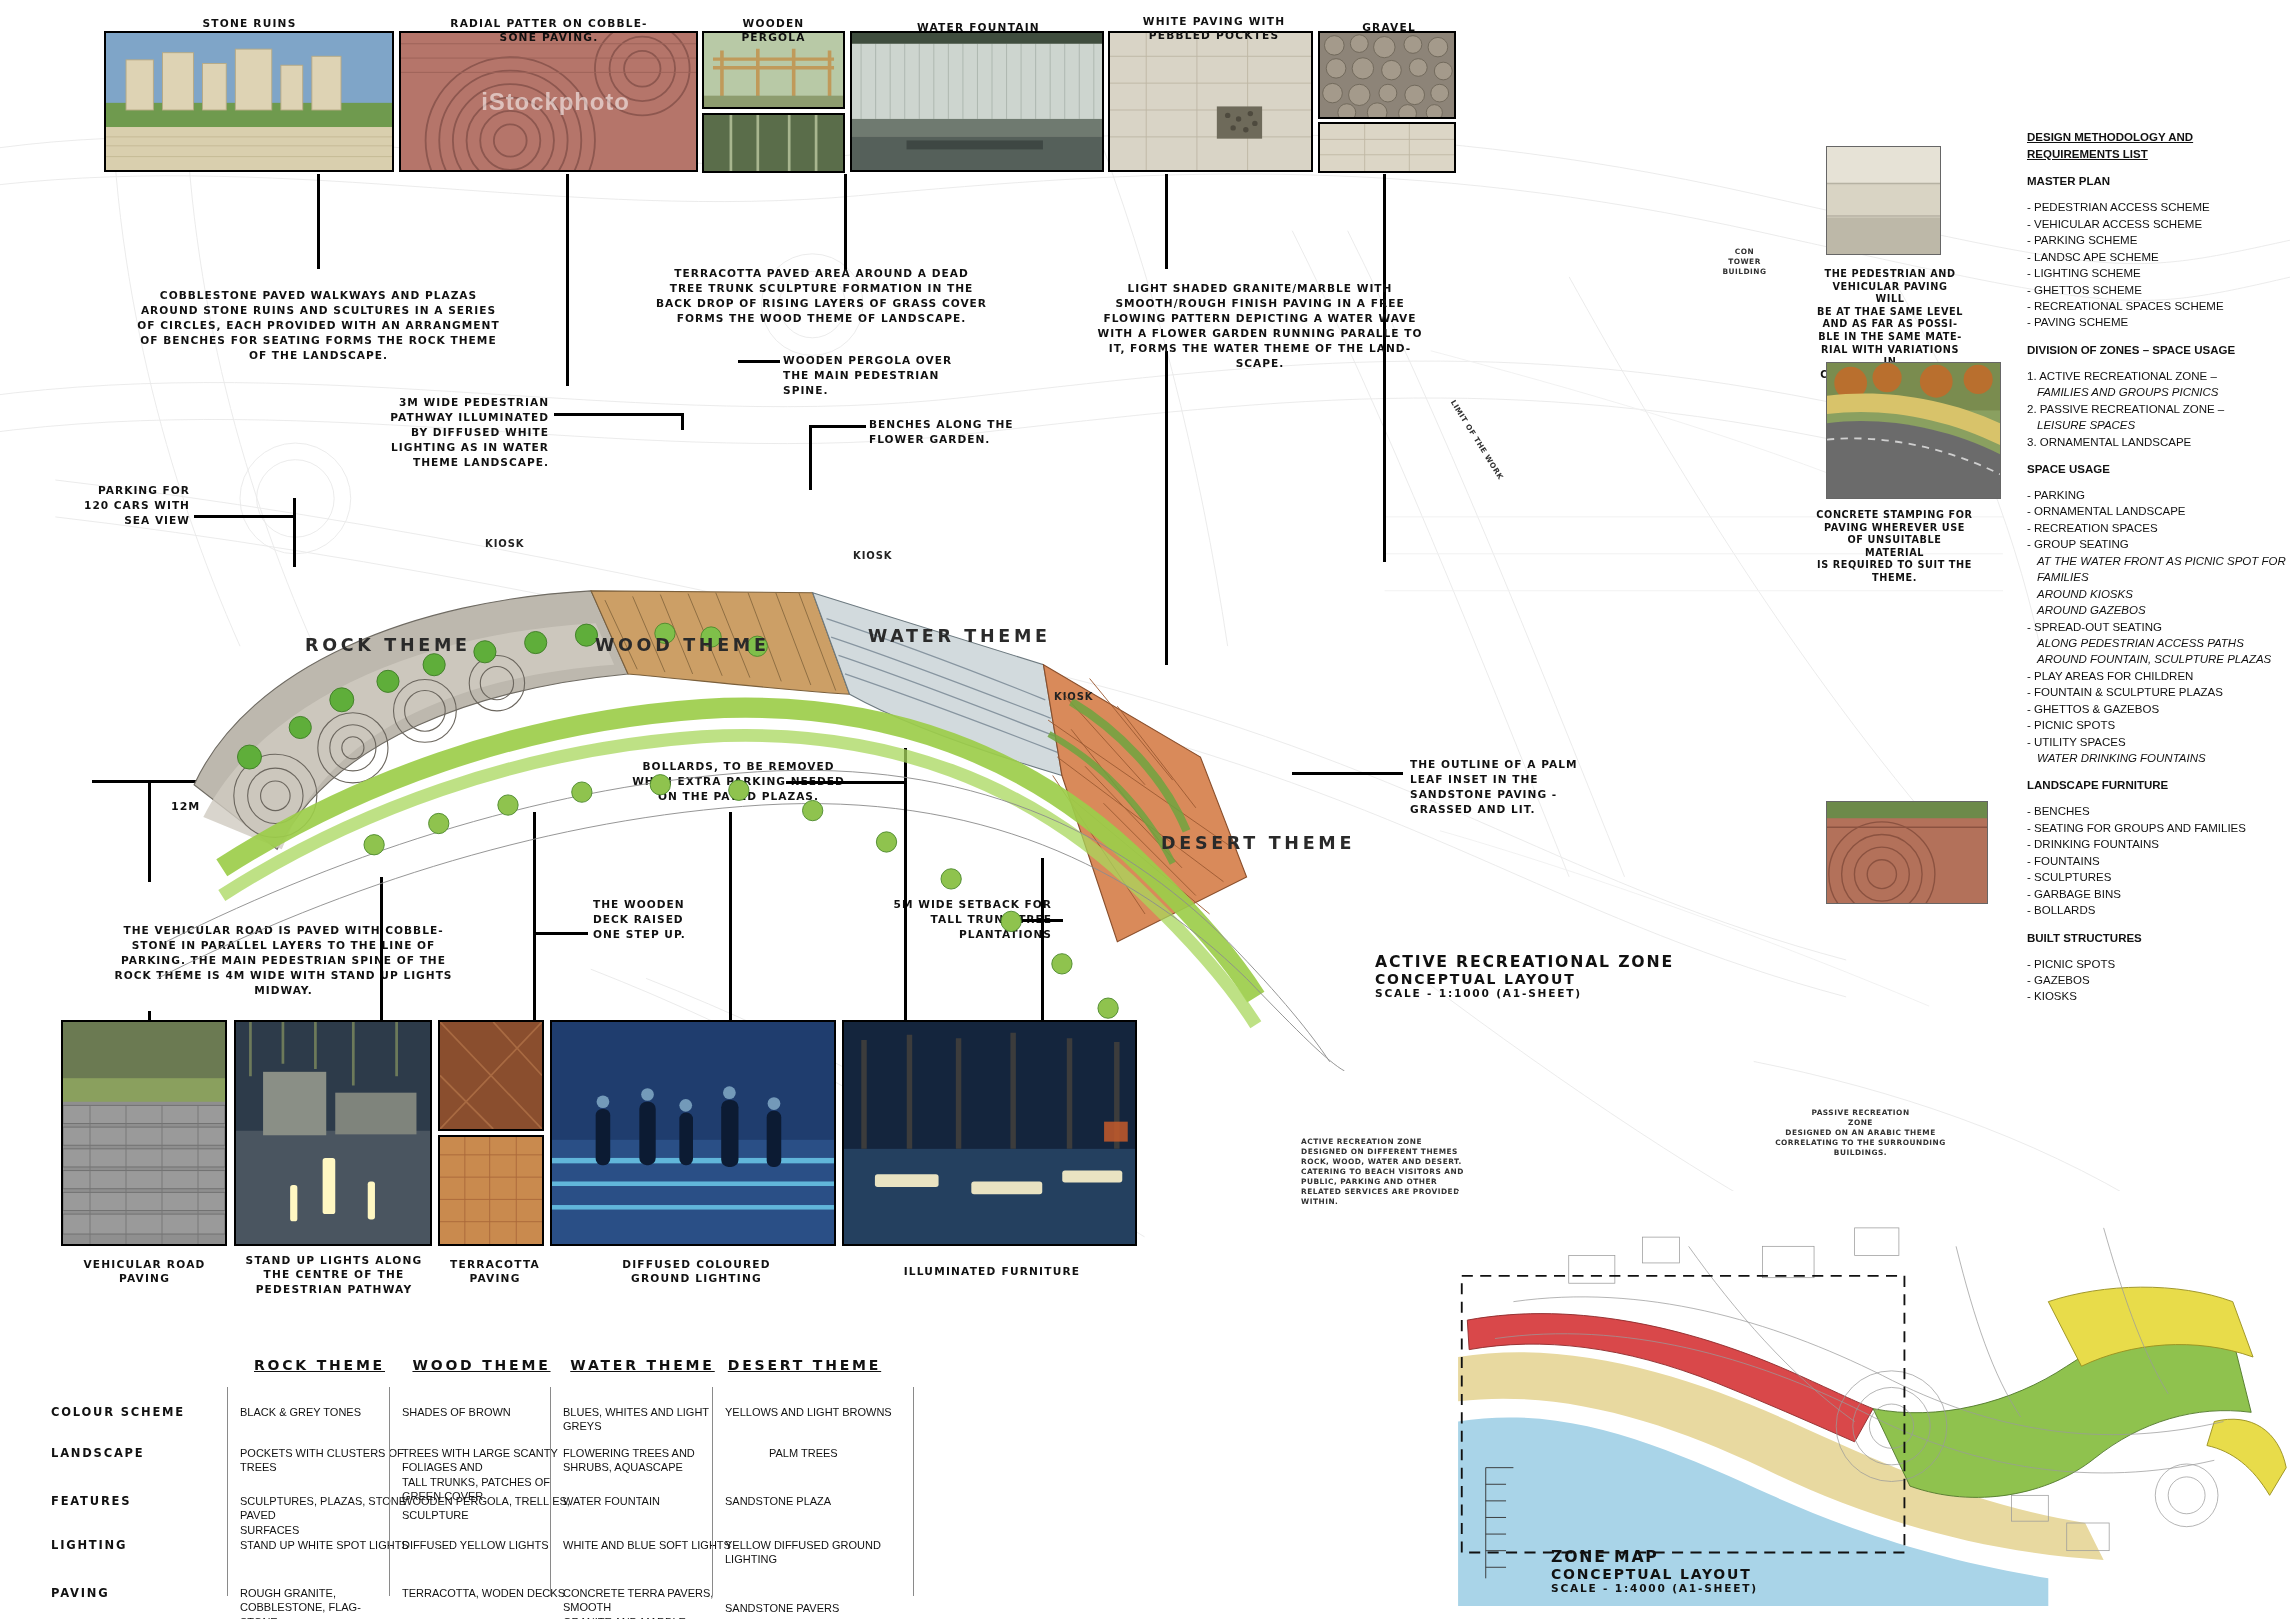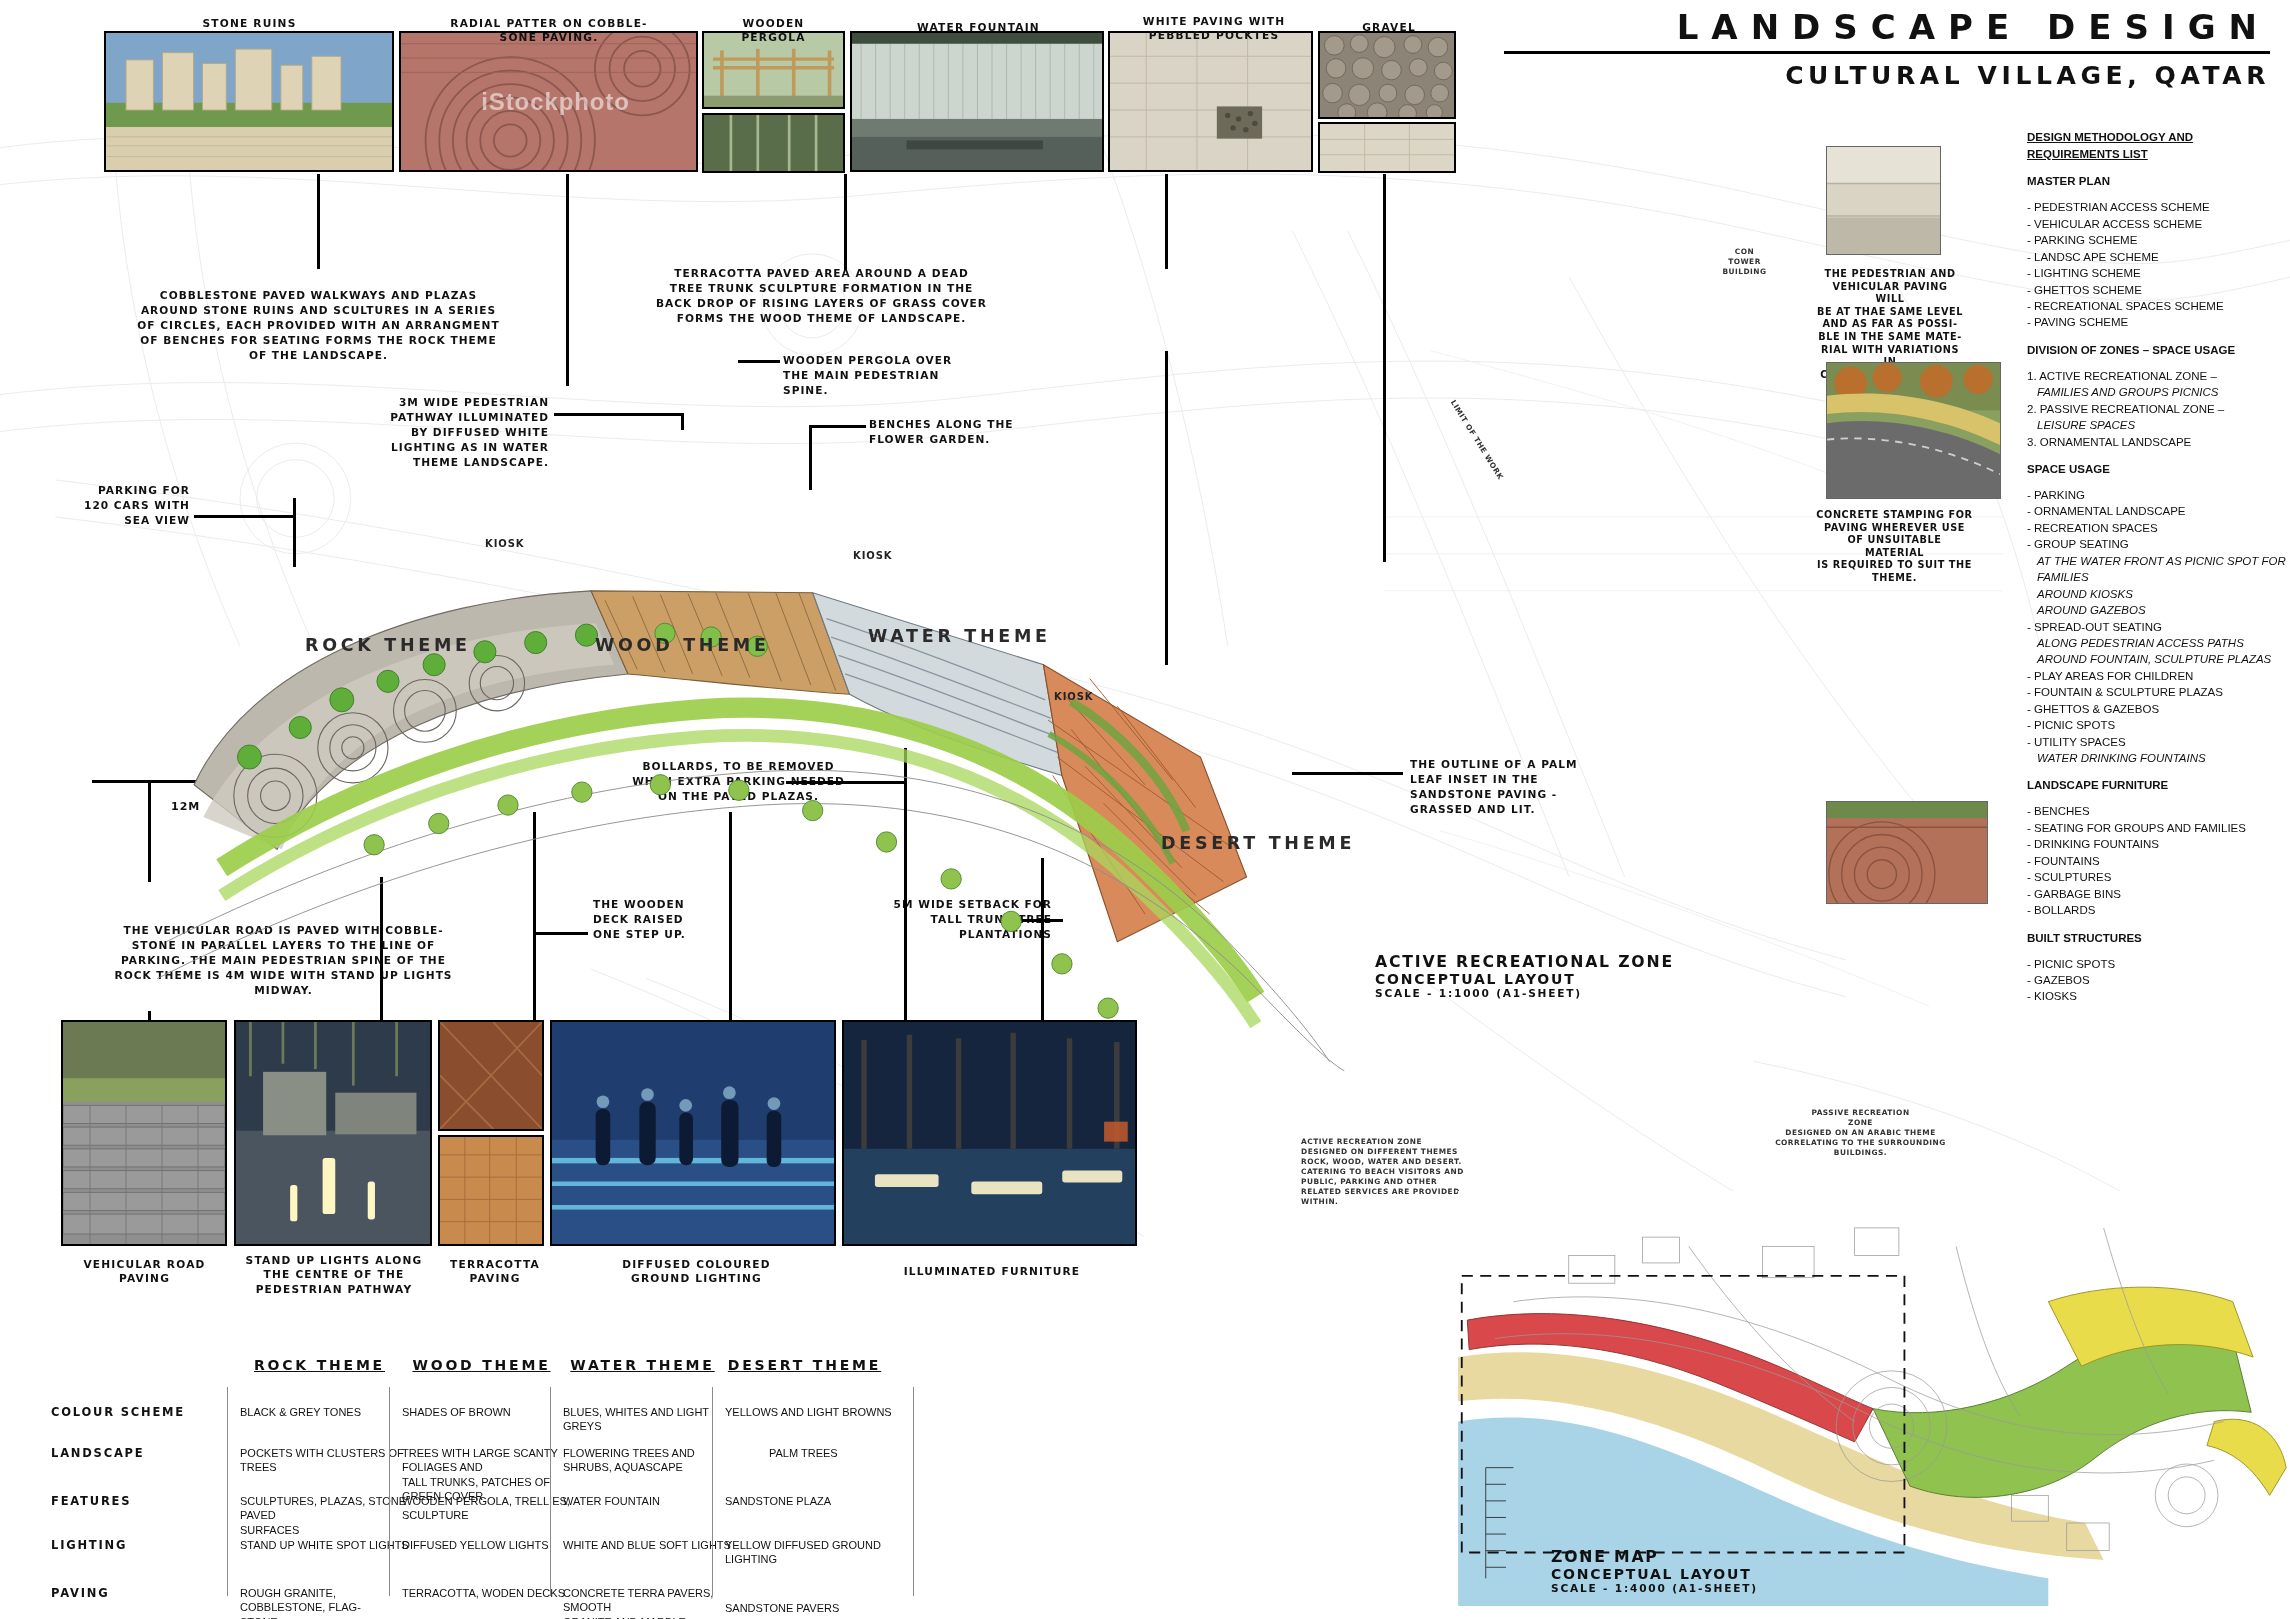--- a/index.html
+++ b/index.html
@@ -129,24 +129,20 @@
       <path d="M2050 300 C 2120 420, 2180 560, 2210 700"></path>
       <path d="M1900 1150 C 2050 1180, 2200 1230, 2330 1310"></path>
     </g>
     <g stroke="#e4e4e4" stroke-width="1" fill="none">
       <path d="M1500 560 L2170 560 M1500 600 L2170 600 M1500 640 L2170 640"></path>
       <path d="M1550 380 C 1700 420, 1880 470, 2050 540"></path>
       <path d="M1560 900 C 1700 940, 1900 1010, 2090 1090"></path>
     </g>
   </svg>
 
-  <div class="title-block">
-    <span class="title-main">LANDSCAPE DESIGN</span>
-    <div class="title-sub">CULTURAL VILLAGE, QATAR</div>
-  </div>
 
   <div class="photo" style="left:104px;top:31px;width:290px;height:141px;">
     <svg width="100%" height="100%" viewBox="0 0 314 153" preserveAspectRatio="none">
       <rect width="314" height="153" fill="#7fa5c8"></rect>
       <rect y="78" width="314" height="30" fill="#6f9a4e"></rect>
       <rect y="105" width="314" height="48" fill="#d9cfae"></rect>
       <g fill="#ded3b4" stroke="#b7a983">
         <rect x="22" y="30" width="30" height="56"></rect>
           <rect x="62" y="22" width="34" height="64"></rect>
         <rect x="106" y="34" width="26" height="52"></rect>
@@ -287,20 +283,26 @@
 
   <div class="anno c" style="left:83px;top:288px;width:471px;white-space:pre-line;">COBBLESTONE PAVED WALKWAYS AND PLAZAS
 AROUND STONE RUINS AND SCULTURES IN A SERIES
 OF CIRCLES, EACH PROVIDED WITH AN ARRANGMENT
 OF BENCHES FOR SEATING FORMS THE ROCK THEME
 OF THE LANDSCAPE.</div>
   <div class="anno c" style="left:600px;top:266px;width:443px;white-space:pre-line;">TERRACOTTA PAVED AREA AROUND A DEAD
 TREE TRUNK SCULPTURE FORMATION IN THE
 BACK DROP OF RISING LAYERS OF GRASS COVER
 FORMS THE WOOD THEME OF LANDSCAPE.</div>
+  <div class="anno c" style="left:1066px;top:281px;width:388px;white-space:pre-line;">LIGHT SHADED GRANITE/MARBLE WITH
+SMOOTH/ROUGH FINISH PAVING IN A FREE
+FLOWING   PATTERN DEPICTING A WATER WAVE
+WITH A FLOWER GARDEN RUNNING PARALLE TO
+IT, FORMS THE WATER THEME OF THE LAND-
+SCAPE.</div>
 
   <div class="anno r" style="left:314px;top:395px;width:235px;white-space:pre-line;">3M WIDE PEDESTRIAN
 PATHWAY ILLUMINATED
 BY DIFFUSED WHITE
 LIGHTING AS IN WATER
 THEME LANDSCAPE.</div>
   <div class="lead h" style="left:554px;top:413px;width:129px;"></div>
   <div class="lead v" style="left:681px;top:413px;height:16.6px;"></div>
 
   <div class="anno r" style="left:28px;top:483px;width:162px;white-space:pre-line;">PARKING FOR

